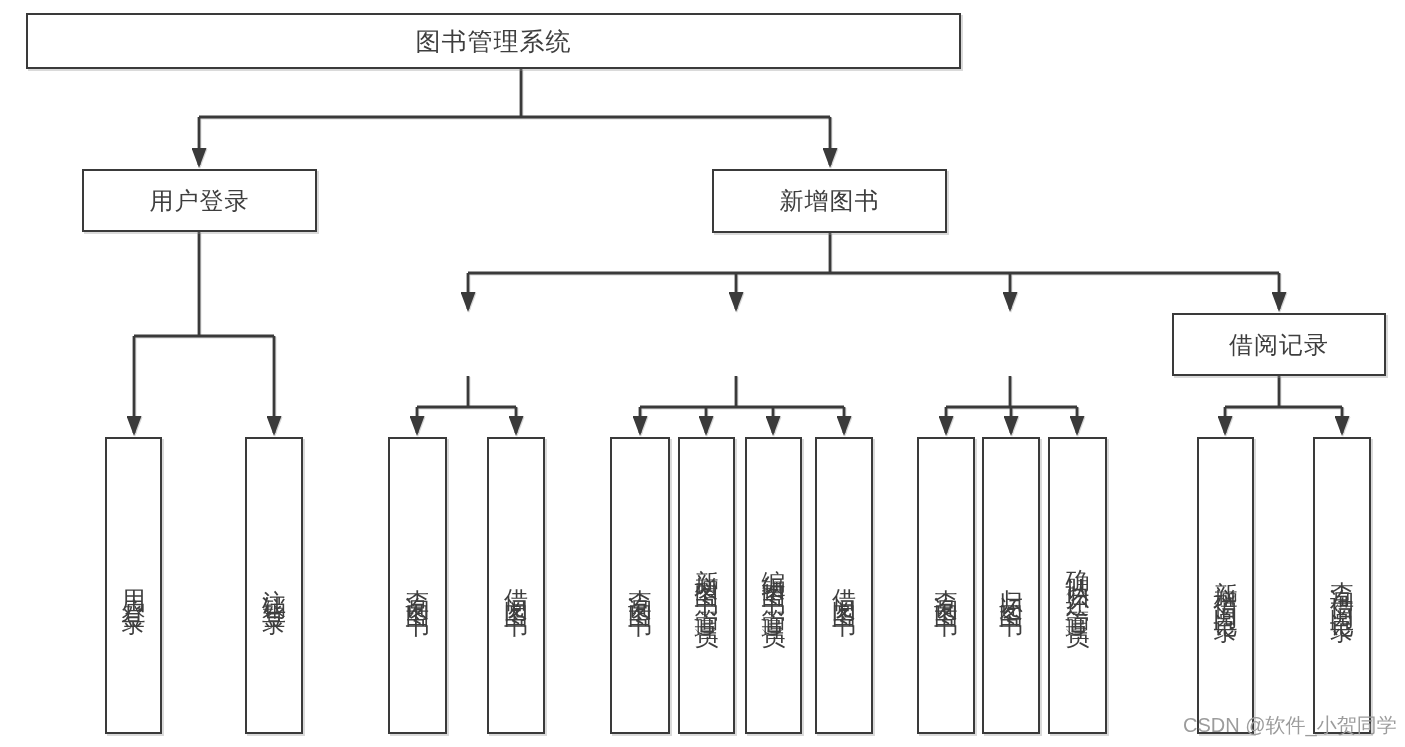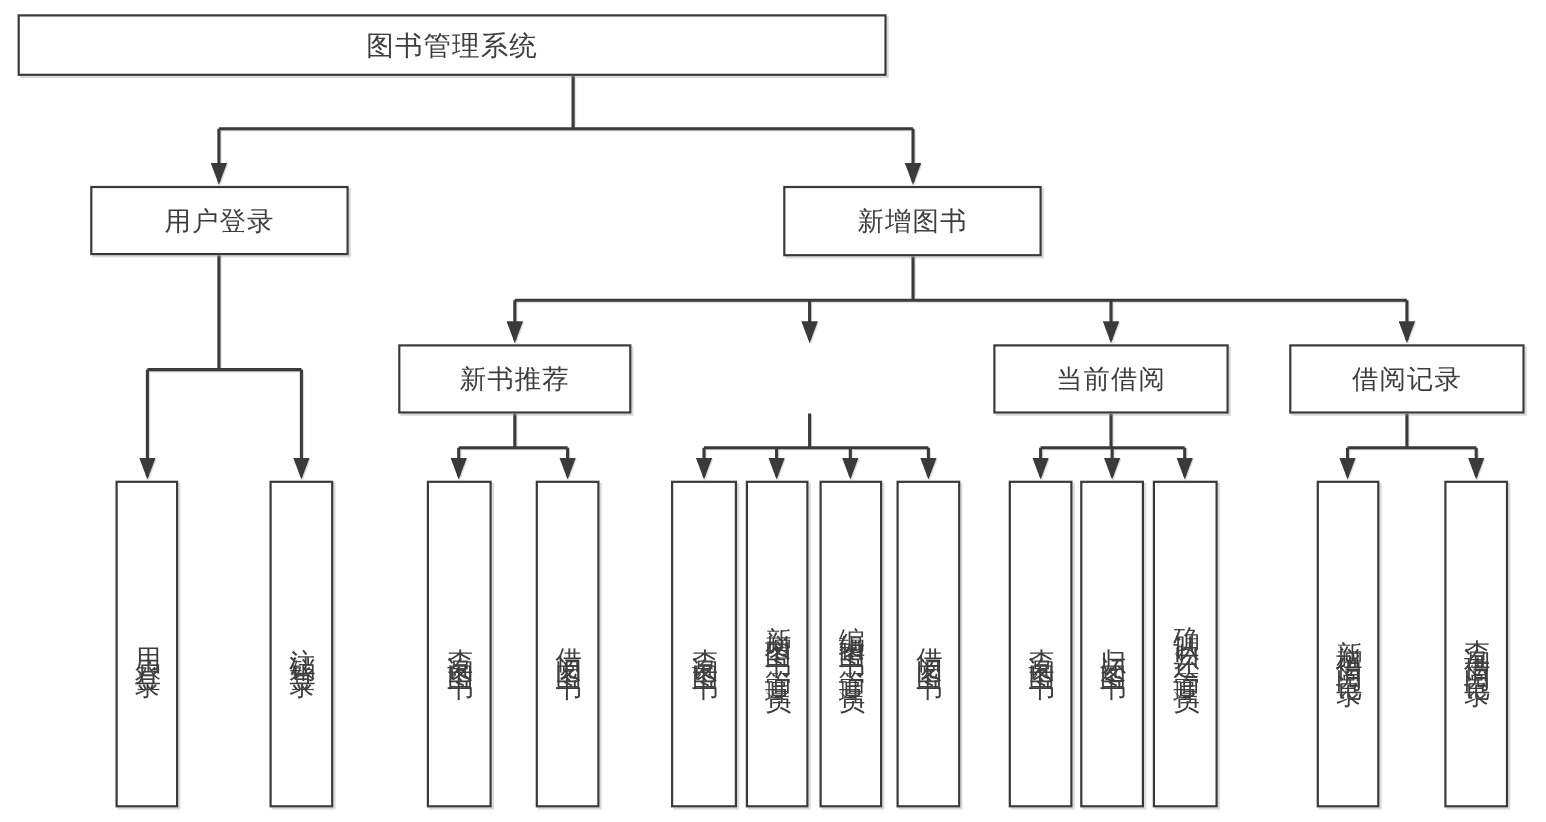--- a/index.html
+++ b/index.html
@@ -88,40 +88,39 @@
       <path d="M1011 407 V433" marker-end="url(#ah)"></path>
       <path d="M1077 407 V433" marker-end="url(#ah)"></path>
 
       <path d="M1279 376 V407"></path>
       <path d="M1225 407 H1342"></path>
       <path d="M1225 407 V433" marker-end="url(#ah)"></path>
       <path d="M1342 407 V433" marker-end="url(#ah)"></path>
     </g>
   </svg>
 
-  <div class="node h root-label" style="left:16px;top:13px;width:790px;height:56px">图书管理系统</div>
+  <div class="node h root-label" style="left:26px;top:13px;width:935px;height:56px">图书管理系统</div>
 
   <div class="node h" style="left:82px;top:169px;width:235px;height:63px">用户登录</div>
   <div class="node h" style="left:712px;top:169px;width:235px;height:64px">新增图书</div>
 
-  <div class="node h" style="left:362px;top:313px;width:212px;height:63px">新书推荐</div>
-  <div class="node h" style="left:903px;top:313px;width:214px;height:63px">当前借阅</div>
   <div class="node h" style="left:1172px;top:313px;width:214px;height:63px">借阅记录</div>
 
   <div class="node v" style="left:105px;top:437px;width:57px;height:297px">用户登录</div>
   <div class="node v" style="left:245px;top:437px;width:58px;height:297px">注销登录</div>
 
   <div class="node v" style="left:388px;top:437px;width:59px;height:297px">查询图书</div>
   <div class="node v" style="left:487px;top:437px;width:58px;height:297px">借阅图书</div>
 
   <div class="node v" style="left:610px;top:437px;width:60px;height:297px">查询图书</div>
   <div class="node v" style="left:678px;top:437px;width:57px;height:297px">新增图书（管理员）</div>
   <div class="node v" style="left:745px;top:437px;width:57px;height:297px">编辑图书（管理员）</div>
   <div class="node v" style="left:815px;top:437px;width:58px;height:297px">借阅图书</div>
 
   <div class="node v" style="left:917px;top:437px;width:58px;height:297px">查询图书</div>
   <div class="node v" style="left:982px;top:437px;width:58px;height:297px">归还图书</div>
   <div class="node v" style="left:1048px;top:437px;width:59px;height:297px">确认归还（管理员）</div>
 
   <div class="node v" style="left:1197px;top:437px;width:57px;height:297px">新增借阅记录</div>
   <div class="node v" style="left:1313px;top:437px;width:58px;height:297px">查询借阅记录</div>
 
+  <div class="watermark">CSDN @软件_小贺同学</div>
 </div>
 
 </body></html>

